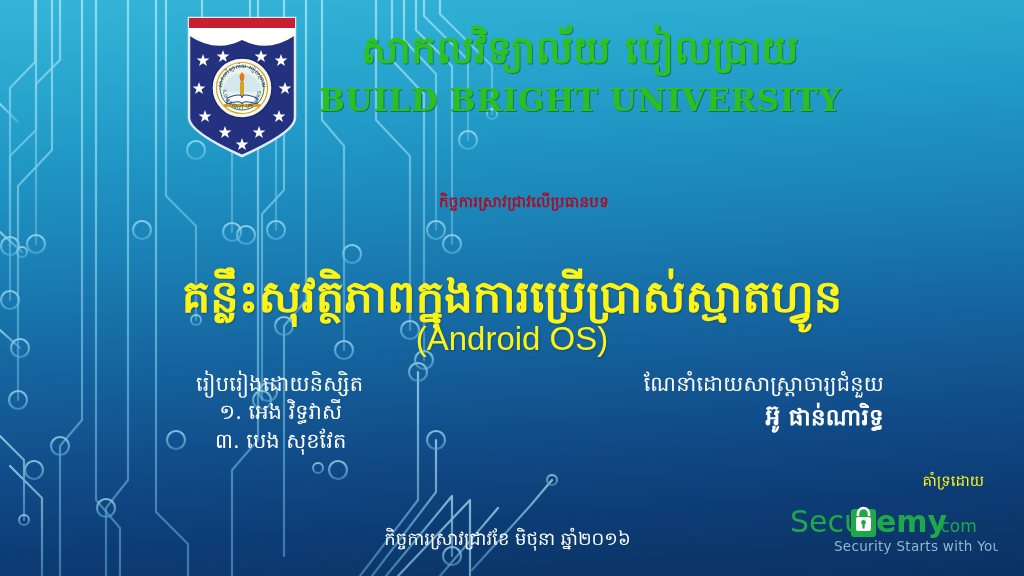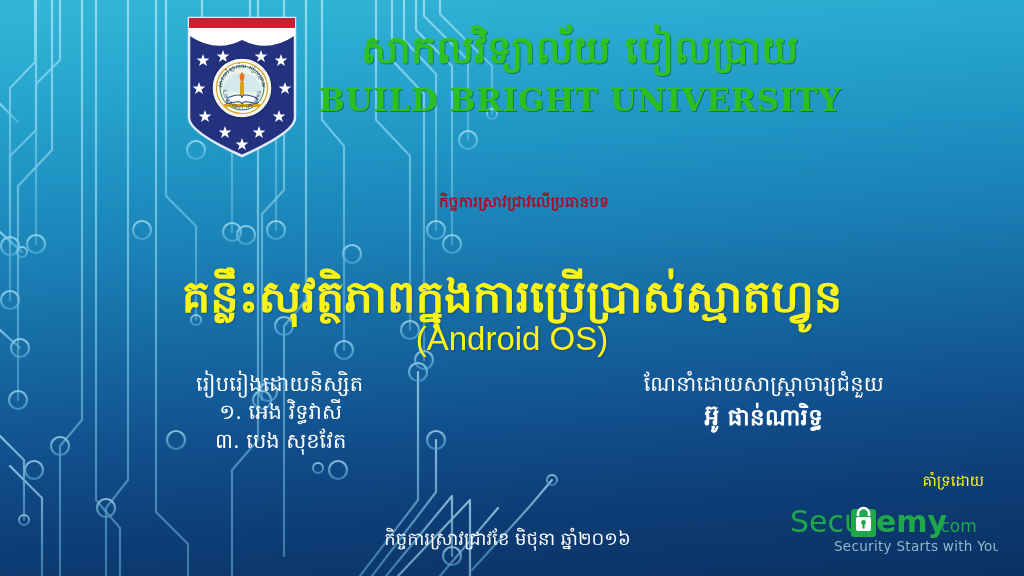--- a/index.html
+++ b/index.html
@@ -109,21 +109,21 @@
     left: 196px;
     top: 370px;
     color: #ffffff;
     text-align: left;
   }
   .credits-right {
     position: absolute;
     right: 140px;
     top: 370px;
     color: #ffffff;
-    text-align: center;
+    text-align: right;
     margin-left: 32px;
   }
   .cred-head {
     font-size: 21px;
     line-height: 1.35;
     letter-spacing: .2px;
   }
   .cred-item {
     font-size: 21px;
     line-height: 1.38;

